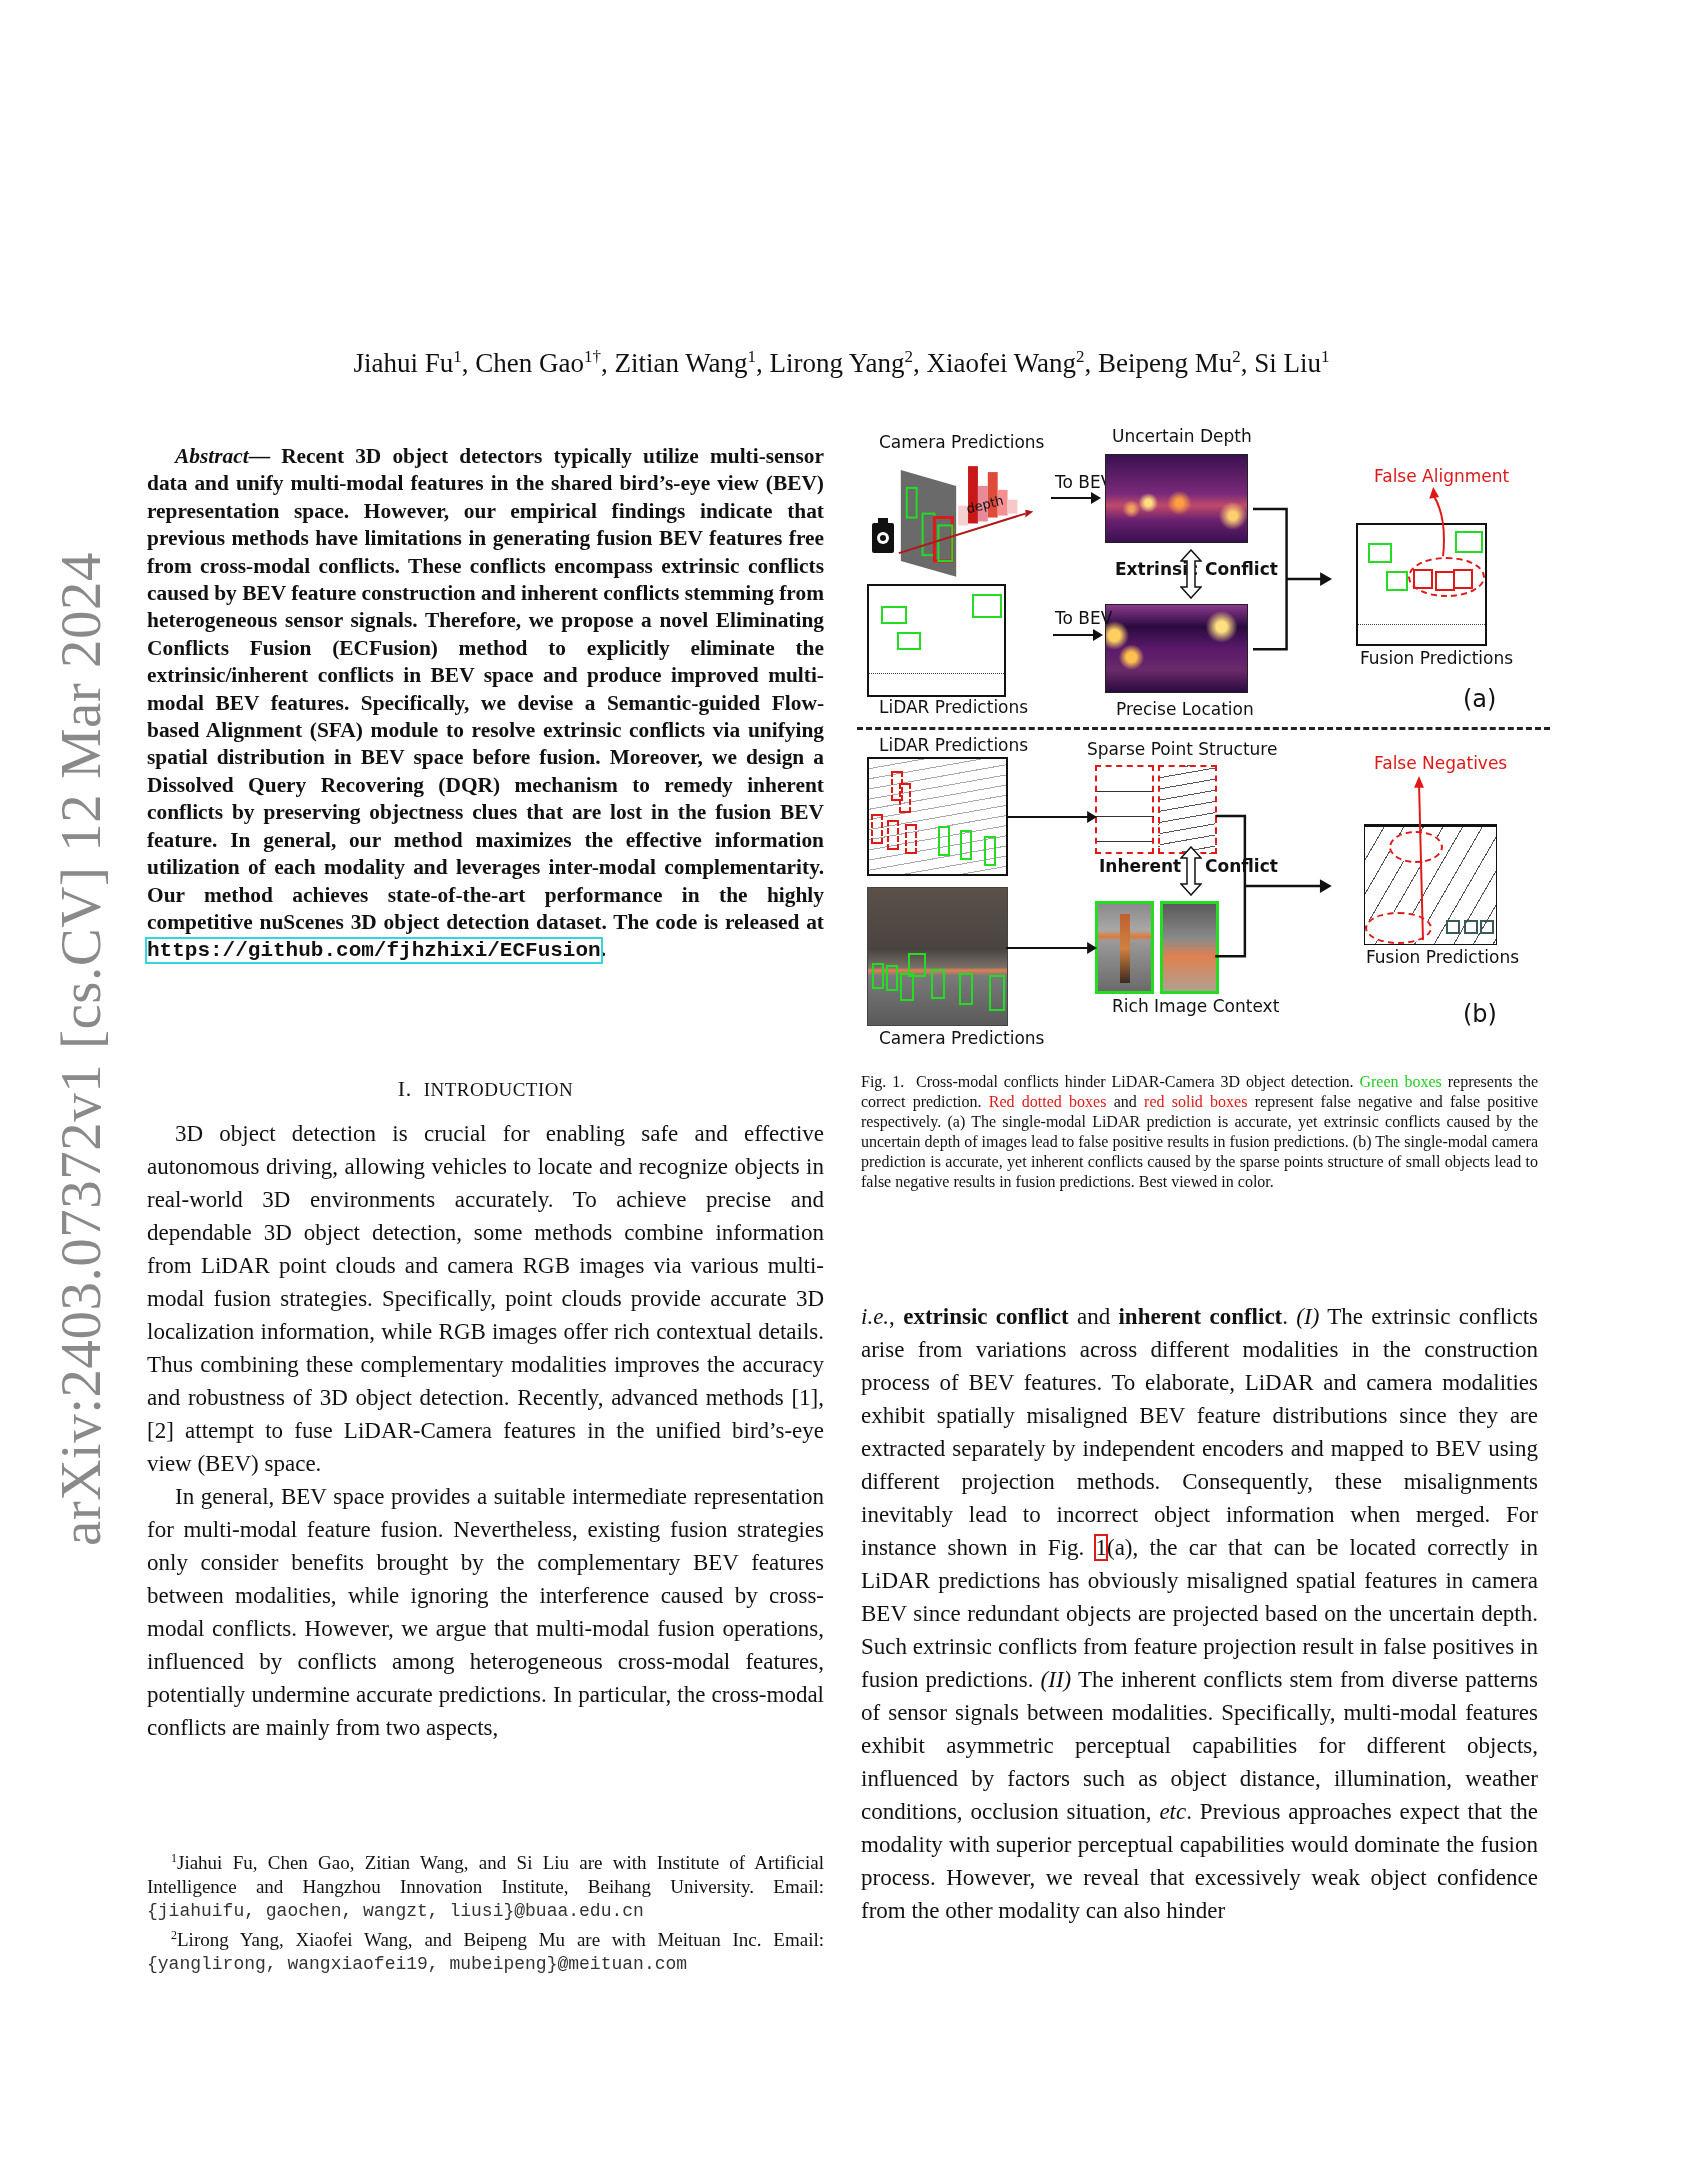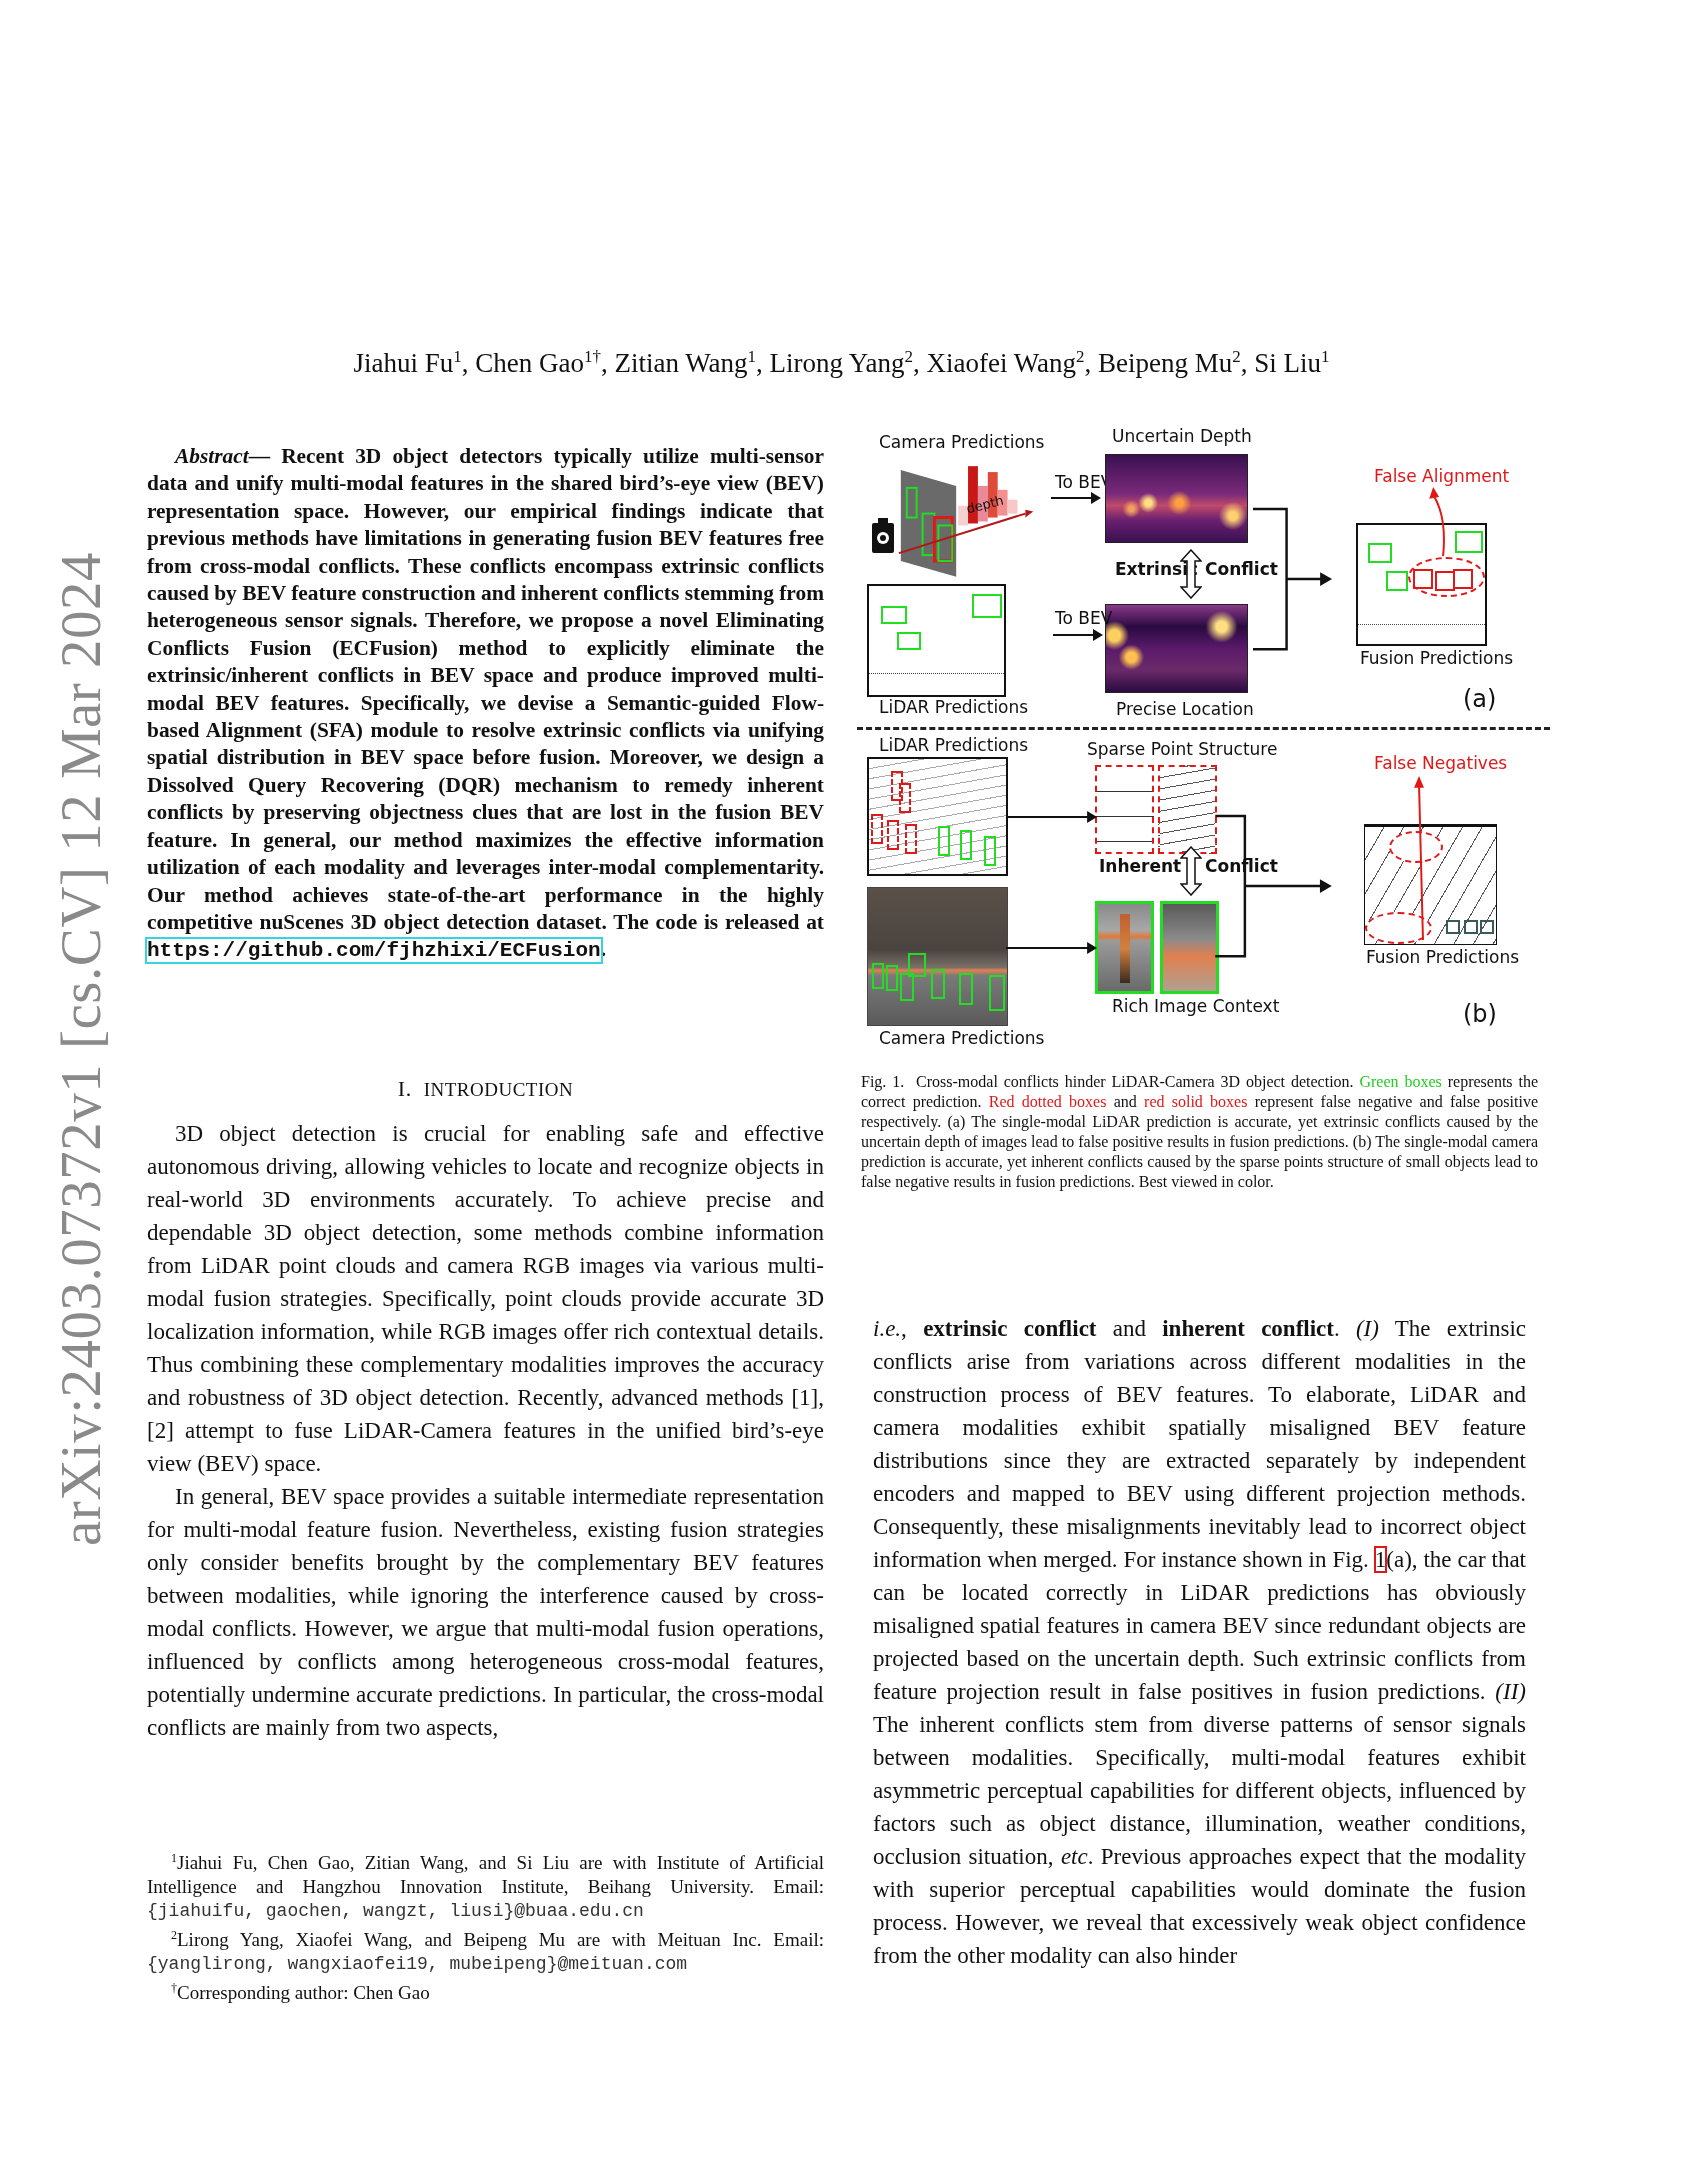--- a/index.html
+++ b/index.html
@@ -48,21 +48,21 @@
   .fig-box { position: absolute; border: 2px solid #111; background: #fff; }
   .heat { position: absolute; border: 1px solid #222; }
   .dashline { position: absolute; left: 0; width: 693px; border-top: 3px dashed #222; }
 
   .caption { position: absolute; left: 861px; width: 677px; top: 1072px; font-size: 16px;
     line-height: 20px; text-align: justify; }
   .caption .green { color: #22cc22; }
   .caption .red { color: #e01818; }
 
   .body-right { top: 1300px; }
-  .body-right p { margin: 12px; }
+  .body-right p { margin: 0; }
   .ref-box { outline: 2px solid #e01818; outline-offset: -1px; }
 </style>
 </head>
 <body>
 
 <div class="arxiv-stamp">
   <span>arXiv:2403.07372v1  [cs.CV]  12 Mar 2024</span>
 </div>
 
 <div class="title">
@@ -87,21 +87,20 @@
 </div>
 
 <div class="col col-left intro">
   <p>3D object detection is crucial for enabling safe and effective autonomous driving, allowing vehicles to locate and recognize objects in real-world 3D environments accurately. To achieve precise and dependable 3D object detection, some methods combine information from LiDAR point clouds and camera RGB images via various multi-modal fusion strategies. Specifically, point clouds provide accurate 3D localization information, while RGB images offer rich contextual details. Thus combining these complementary modalities improves the accuracy and robustness of 3D object detection. Recently, advanced methods [1], [2] attempt to fuse LiDAR-Camera features in the unified bird’s-eye view (BEV) space.</p>
   <p>In general, BEV space provides a suitable intermediate representation for multi-modal feature fusion. Nevertheless, existing fusion strategies only consider benefits brought by the complementary BEV features between modalities, while ignoring the interference caused by cross-modal conflicts. However, we argue that multi-modal fusion operations, influenced by conflicts among heterogeneous cross-modal features, potentially undermine accurate predictions. In particular, the cross-modal conflicts are mainly from two aspects,</p>
 </div>
 
 <div class="footnotes">
   <p><sup>1</sup><span>Jiahui Fu, Chen Gao, Zitian Wang, and Si Liu are with Institute of Artificial Intelligence and Hangzhou Innovation Institute, Beihang University. Email: </span><span class="mono">{jiahuifu, gaochen, wangzt, liusi}@buaa.edu.cn</span></p>
   <p><sup>2</sup><span>Lirong Yang, Xiaofei Wang, and Beipeng Mu are with Meituan Inc. Email: </span><span class="mono">{yanglirong, wangxiaofei19, mubeipeng}@meituan.com</span></p>
-  <p><sup>†</sup><span>Corresponding author: Chen Gao</span></p>
 </div>
 
 <div class="figure">
 
   <div class="fig-label" style="left:22px; top:6px;">Camera Predictions</div>
 
   <svg style="position:absolute; left:14px; top:89px;" width="24" height="40" viewBox="0 0 24 40">
     <rect x="1" y="8" width="22" height="30" rx="2" fill="#111"></rect>
       <rect x="7" y="3" width="10" height="6" fill="#111"></rect>
     <circle cx="12" cy="23" r="6" fill="#fff"></circle>

